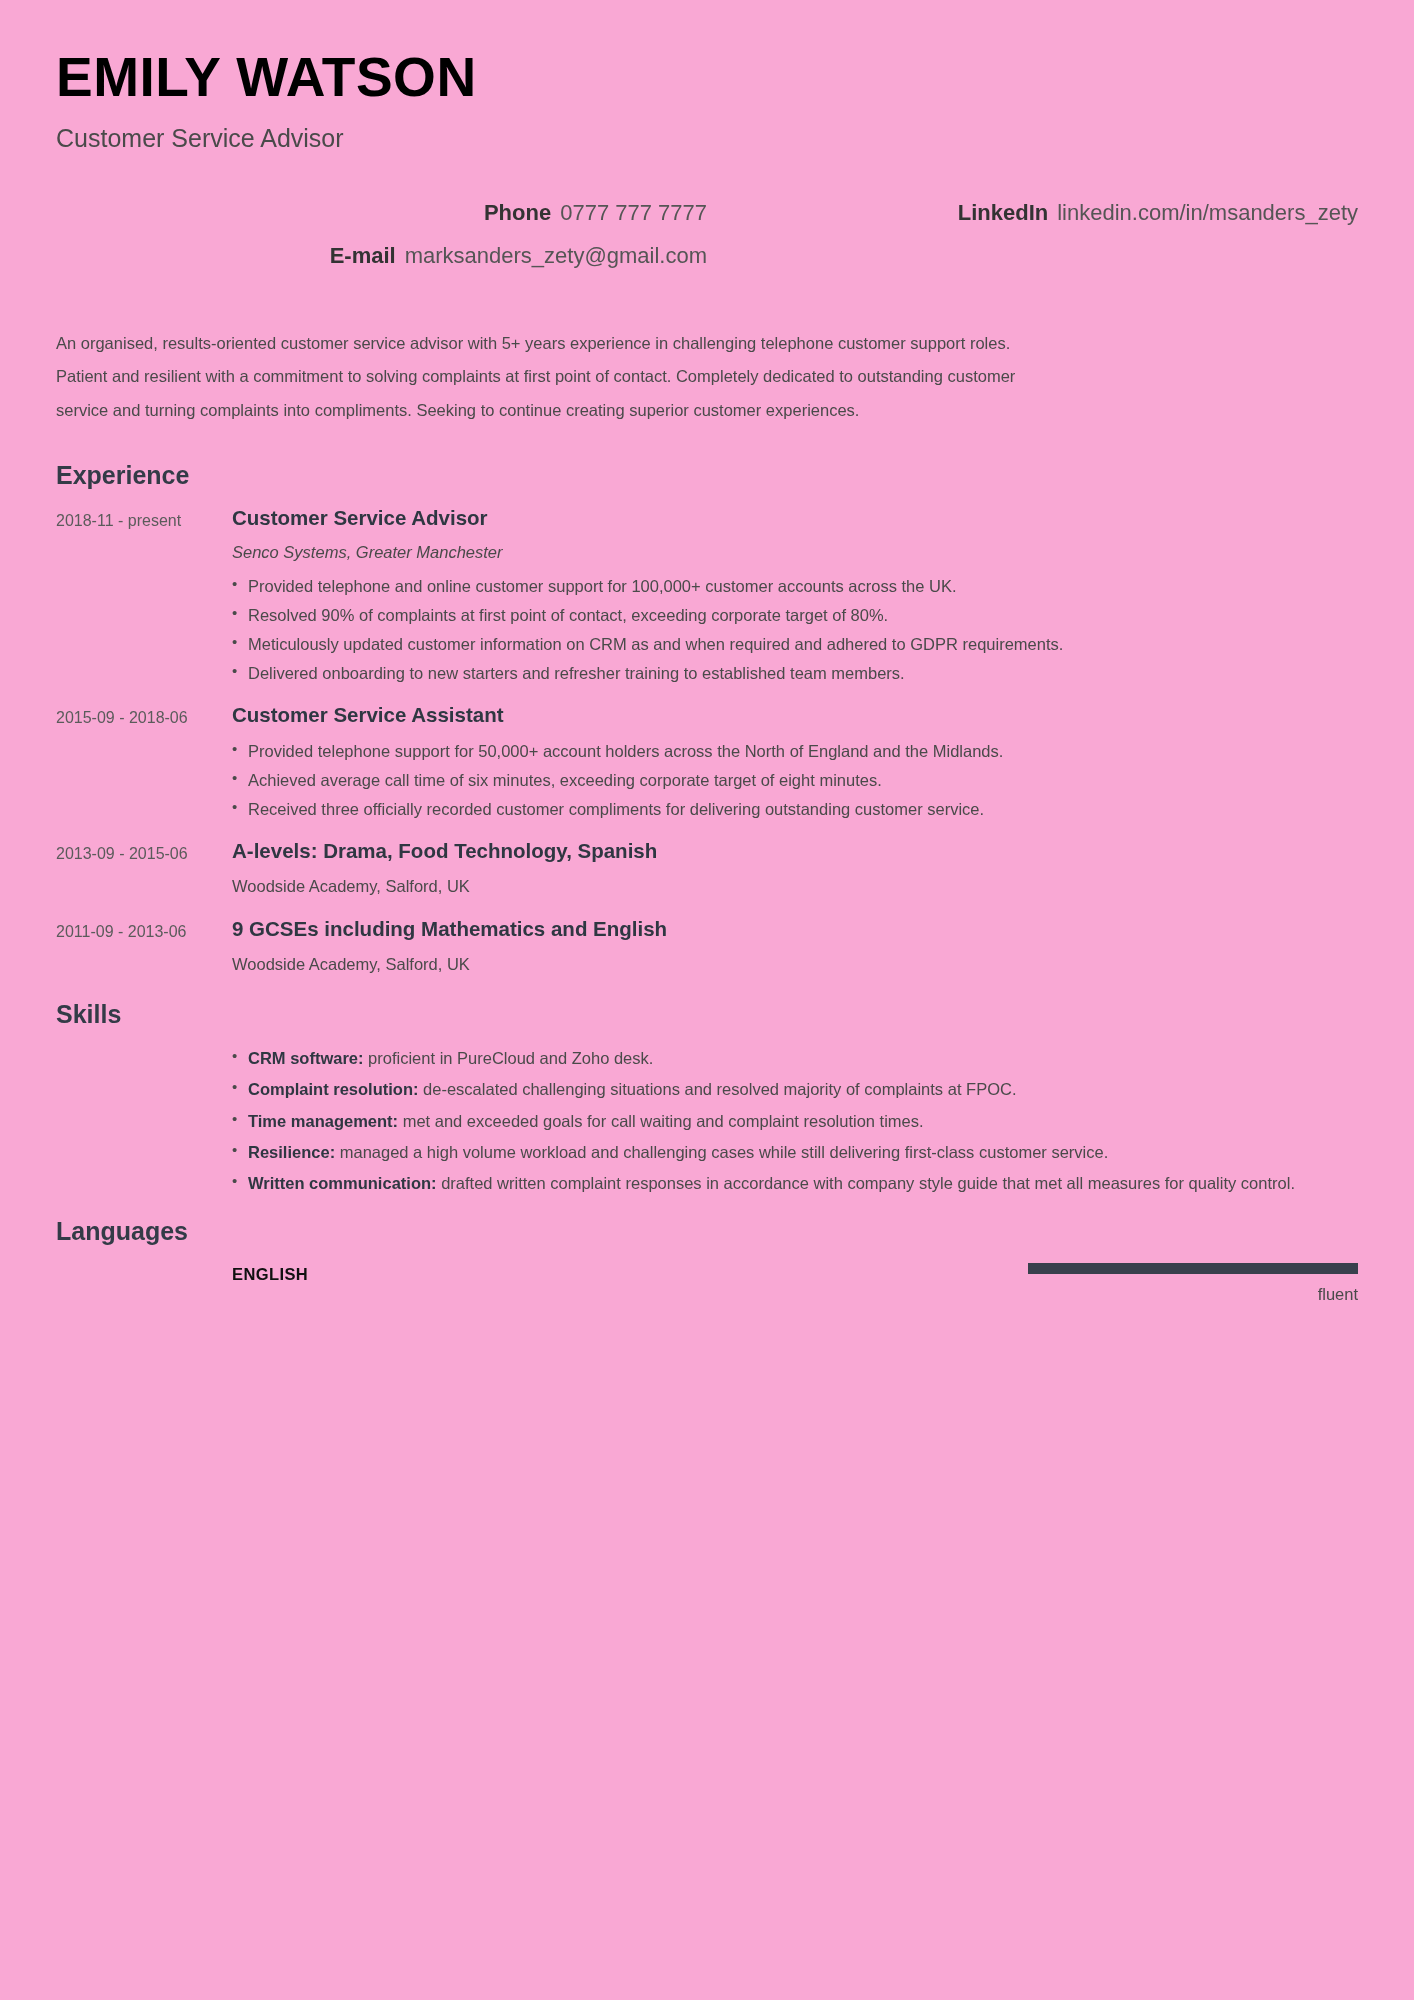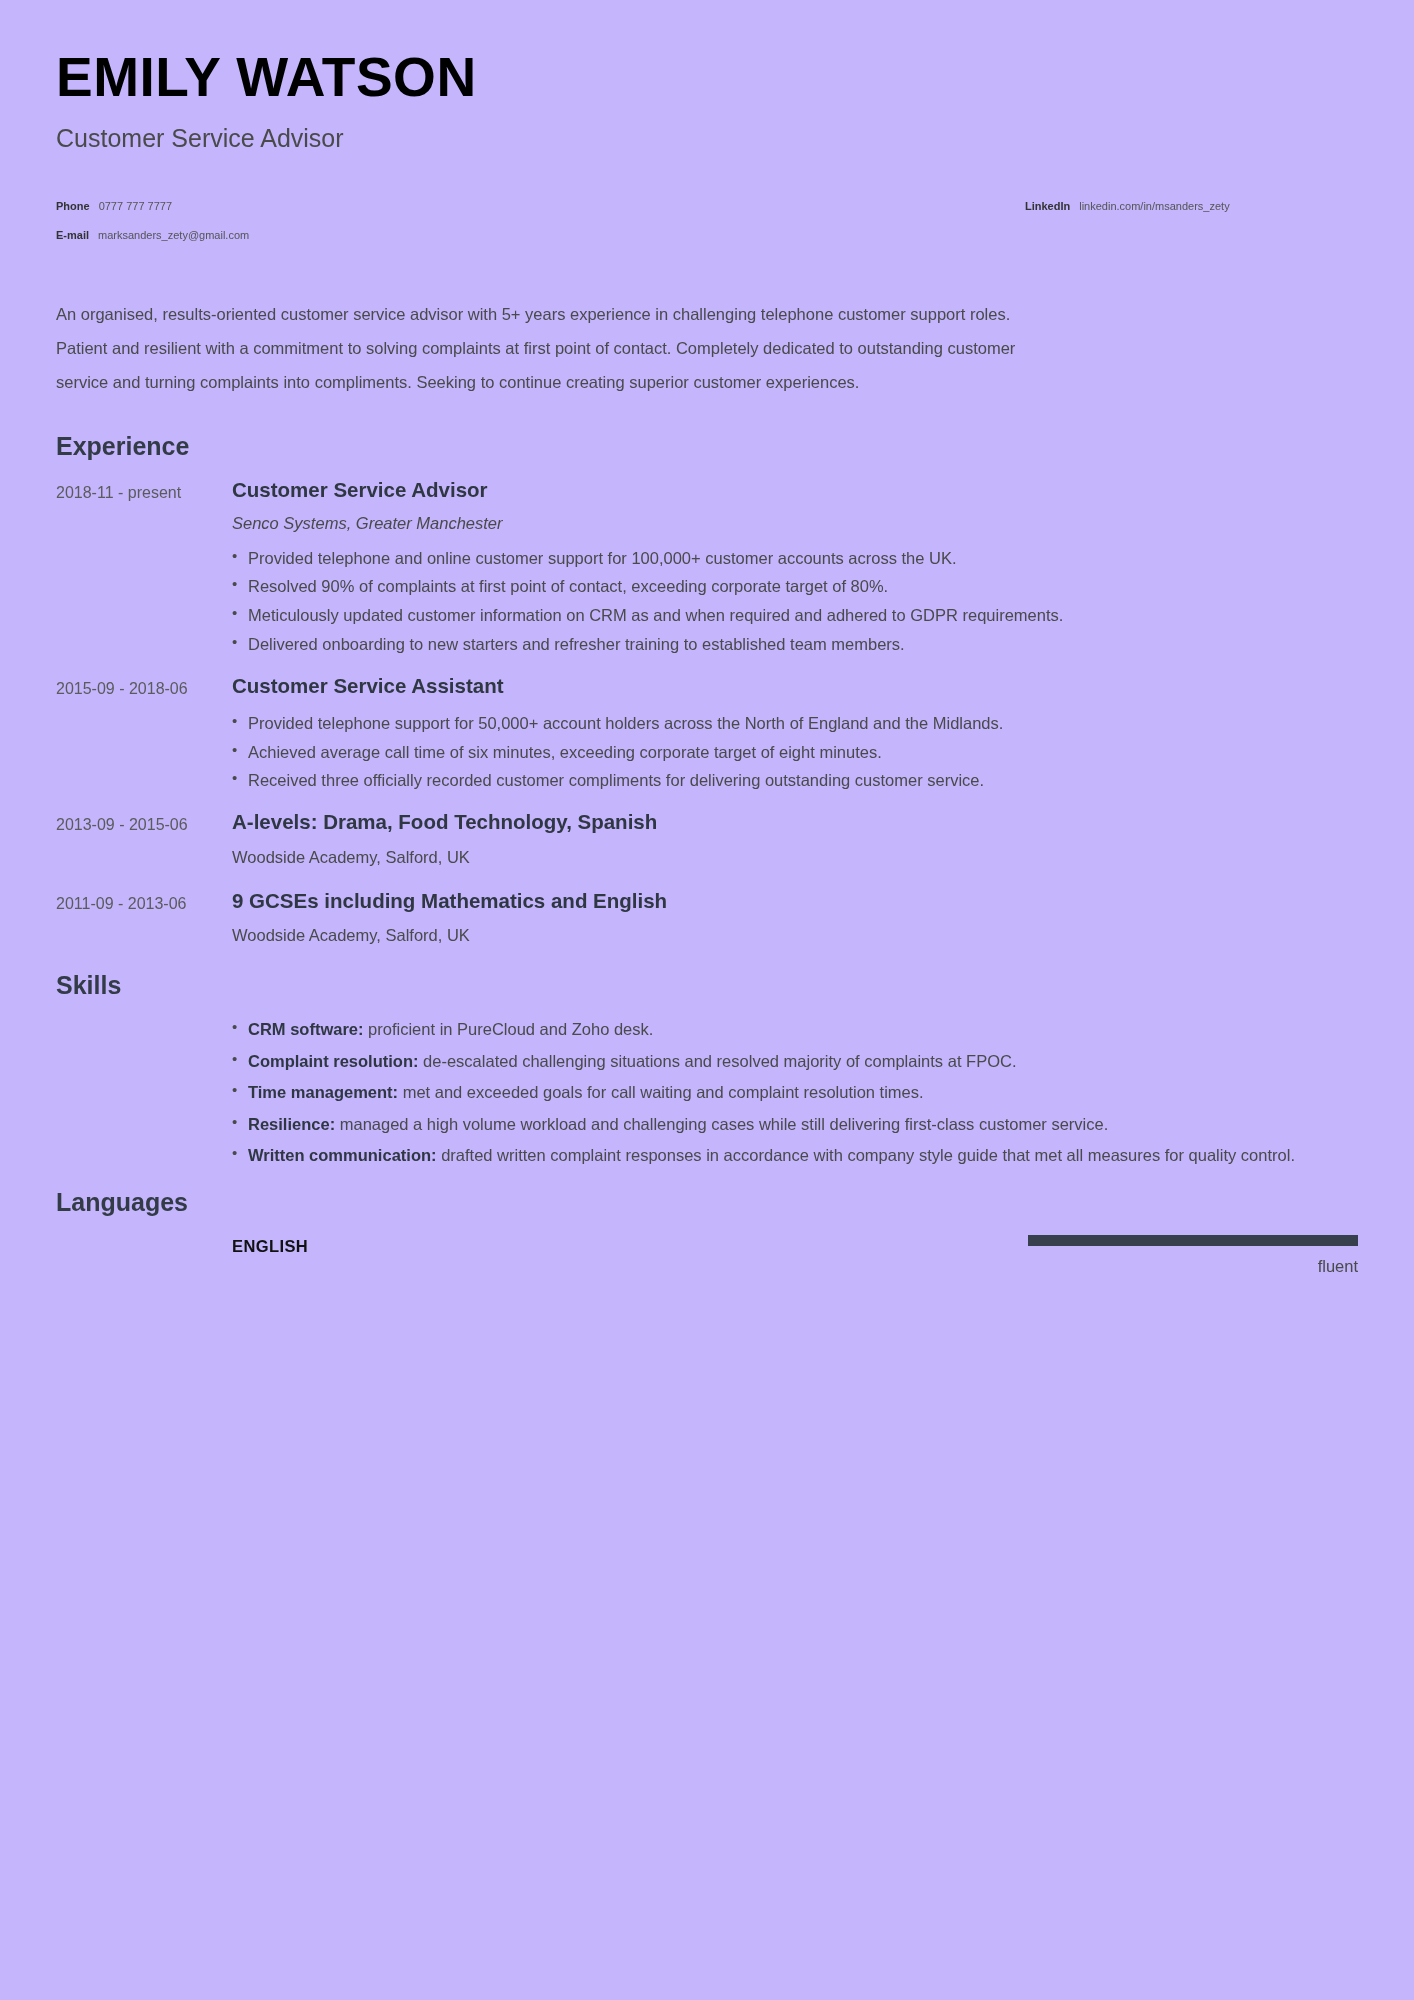--- a/index.html
+++ b/index.html
@@ -11,21 +11,21 @@
   body {
     width: 1414px;
     min-height: 2000px;
     font-family: "Liberation Sans", sans-serif;
     color: #3c3c3c;
     -webkit-font-smoothing: antialiased;
   }
   .page {
     width: 1414px;
     min-height: 2000px;
-    background: #c4b5fd;
+    background: #f9a8d4;
     padding: 48px 56px 0 56px;
     position: relative;
   }
 
   
   .name {
     font-size: 55px;
     font-weight: bold;
     letter-spacing: 0.5px;
     color: #000000;
@@ -42,25 +42,26 @@
 
   
   .contact-grid {
     display: flex;
     flex-wrap: wrap;
     row-gap: 14px;
     margin-bottom: 56px;
   }
   .contact-item {
     width: 50%;
-    font-size: 11px;
+    font-size: 22px;
     line-height: 1.3;
     color: #4a4a4a;
     display: flex;
     align-items: baseline;
+    justify-content: flex-end;
   }
   .contact-item.right {
     padding-left: 318px;
     width: 50%;
   }
   .contact-label {
     font-weight: bold;
     color: #333333;
     margin-right: 9px;
     white-space: nowrap;

